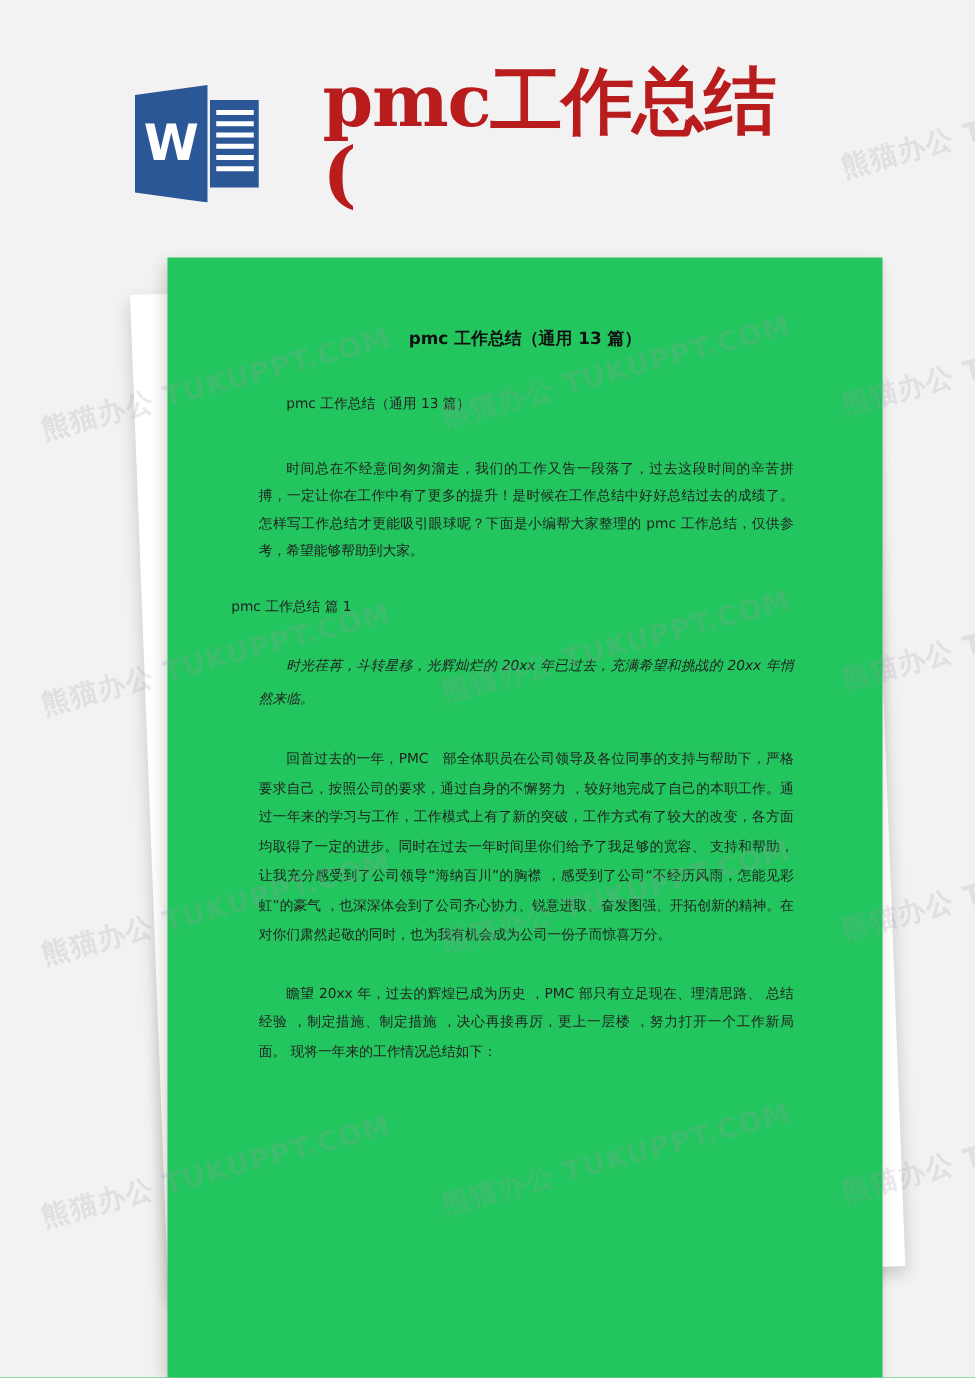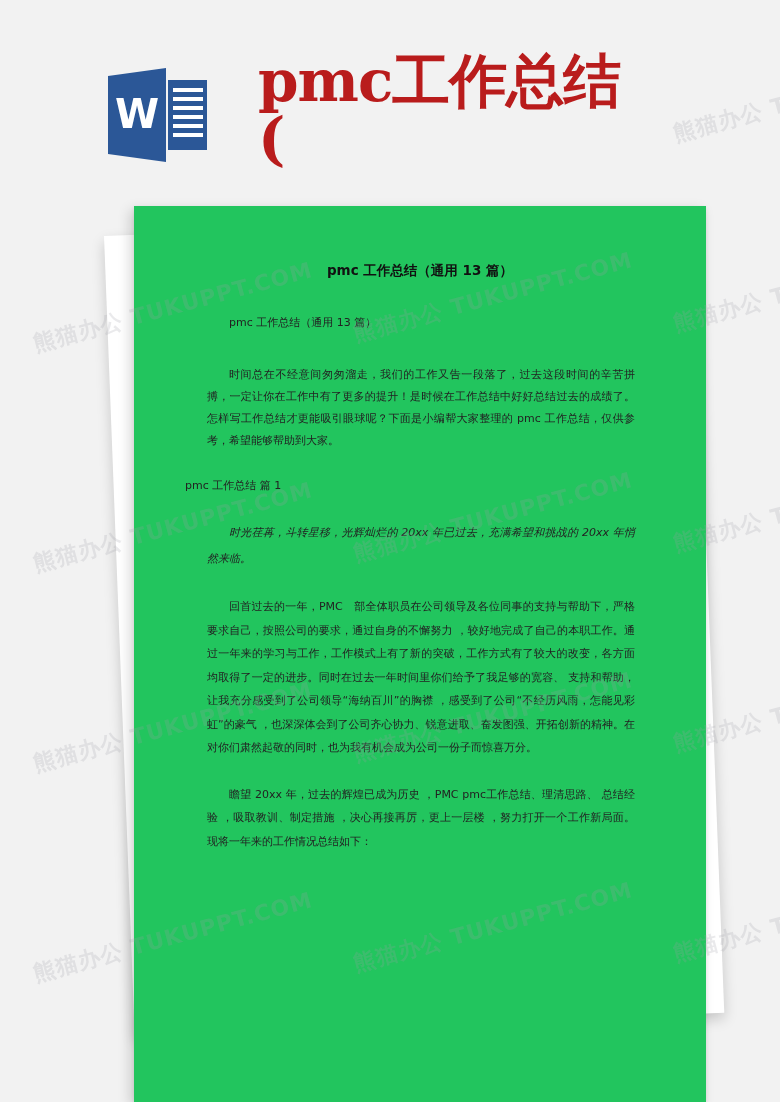--- a/index.html
+++ b/index.html
@@ -75,21 +75,21 @@
     <p class="p-sub">pmc 工作总结（通用 13 篇）</p>
     <div class="gap1"></div>
     <p class="p-indent" style="margin-top:8px;">时间总在不经意间匆匆溜走，我们的工作又告一段落了，过去这段时间的辛苦拼搏，一定让你在工作中有了更多的提升！是时候在工作总结中好好总结过去的成绩了。怎样写工作总结才更能吸引眼球呢？下面是小编帮大家整理的 pmc 工作总结，仅供参考，希望能够帮助到大家。</p>
     <div class="gap2"></div>
     <p class="heading" style="margin-left:-22px;">pmc 工作总结 篇 1</p>
     <div class="gap2"></div>
     <p class="p-indent" style="line-height:26px;font-style:italic;">时光荏苒，斗转星移，光辉灿烂的 20xx 年已过去，充满希望和挑战的 20xx 年悄然来临。</p>
     <div class="gap2"></div>
     <p class="p-indent" style="line-height:23.5px;">回首过去的一年，PMC　部全体职员在公司领导及各位同事的支持与帮助下，严格要求自己，按照公司的要求，通过自身的不懈努力 ，较好地完成了自己的本职工作。通过一年来的学习与工作，工作模式上有了新的突破，工作方式有了较大的改变，各方面均取得了一定的进步。同时在过去一年时间里你们给予了我足够的宽容、 支持和帮助，让我充分感受到了公司领导“海纳百川”的胸襟 ，感受到了公司“不经历风雨，怎能见彩虹”的豪气 ，也深深体会到了公司齐心协力、锐意进取、奋发图强、开拓创新的精神。在对你们肃然起敬的同时，也为我有机会成为公司一份子而惊喜万分。</p>
     <div class="gap2"></div>
-    <p class="p-indent" style="line-height:23.5px;">瞻望 20xx 年，过去的辉煌已成为历史 ，PMC pmc工作总结、理清思路、 总结经验 ，吸取教训、制定措施 ，决心再接再厉，更上一层楼 ，努力打开一个工作新局面。 现将一年来的工作情况总结如下：</p>
+    <p class="p-indent" style="line-height:23.5px;">瞻望 20xx 年，过去的辉煌已成为历史 ，PMC 部只有立足现在、理清思路、 总结经验 ，制定措施、制定措施 ，决心再接再厉，更上一层楼 ，努力打开一个工作新局面。 现将一年来的工作情况总结如下：</p>
   </div>
 </div>
 
 <div class="watermark" style="left:30px; top:330px;">熊猫办公 TUKUPPT.COM</div>
 <div class="watermark" style="left:350px; top:320px;">熊猫办公 TUKUPPT.COM</div>
 <div class="watermark" style="left:670px; top:310px;">熊猫办公 TUKUPPT.COM</div>
 <div class="watermark" style="left:30px; top:550px;">熊猫办公 TUKUPPT.COM</div>
 <div class="watermark" style="left:350px; top:540px;">熊猫办公 TUKUPPT.COM</div>
 <div class="watermark" style="left:670px; top:530px;">熊猫办公 TUKUPPT.COM</div>
 <div class="watermark" style="left:30px; top:750px;">熊猫办公 TUKUPPT.COM</div>

